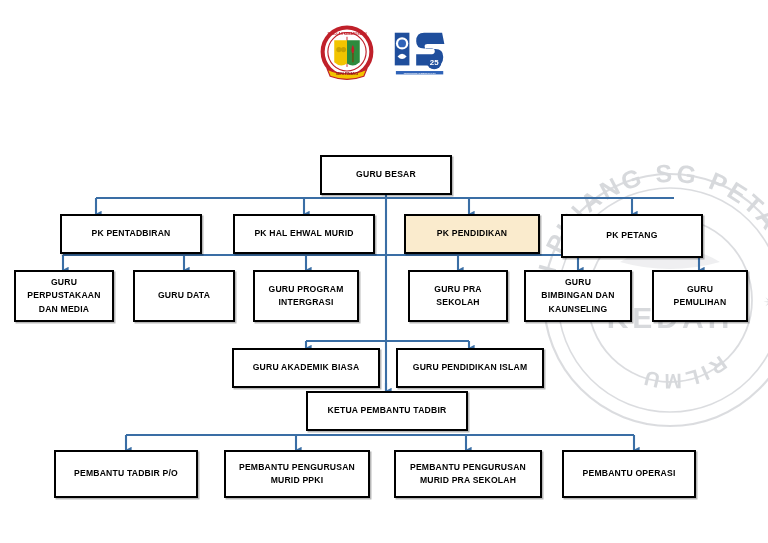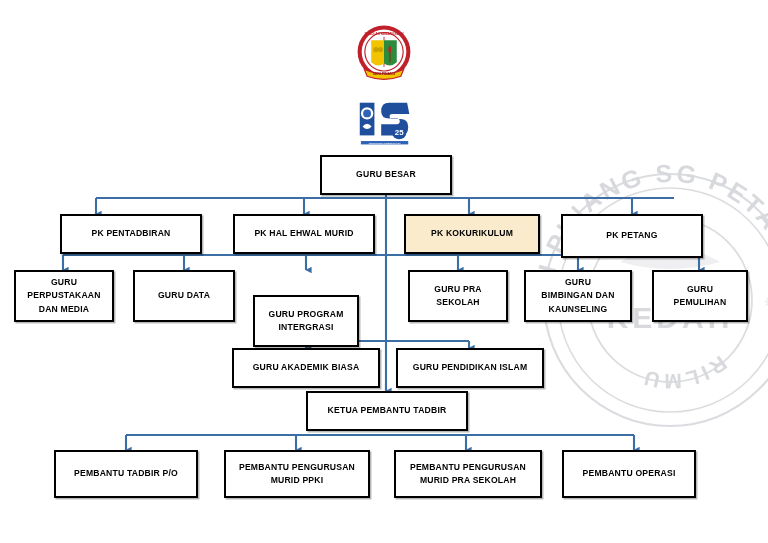--- a/index.html
+++ b/index.html
@@ -20,21 +20,20 @@
     opacity:.30;
     pointer-events:none;
     z-index:0;
   }
 
   
   .logos{
     position:absolute;left:0;top:24px;width:768px;
     display:flex;justify-content:center;align-items:center;gap:12px;
     z-index:3;
-    flex-direction:column;
   }
   .logo-crest{width:58px;height:58px;}
   .logo-is{width:62px;height:58px;}
 
   
   .title-wrap{position:absolute;left:0;top:100px;width:768px;text-align:center;z-index:3;}
   .title-1,.title-2{
     font-size:10.5px;font-weight:bold;color:#000;letter-spacing:.15px;
     text-decoration:underline;text-underline-offset:3px;
     display:inline-block;
@@ -161,35 +160,35 @@
     <span>GURU BESAR</span>
   </div>
 
   <div class="node" style="left:60px;top:214px;width:142px;height:20px;">
     <span>PK PENTADBIRAN</span>
   </div>
   <div class="node" style="left:233px;top:214px;width:142px;height:20px;">
     <span>PK HAL EHWAL MURID</span>
   </div>
   <div class="node hl" style="left: 404px; top: 214px; width: 136px; height: 27px; background: rgb(250, 235, 205);">
-    <span>PK KOKURIKULUM</span>
+    <span>PK PENDIDIKAN</span>
   </div>
   <div class="node" style="left:561px;top:214px;width:142px;height:44px;">
     <span>PK PETANG</span>
   </div>
 
   <div class="node" style="left:14px;top:270px;width:100px;height:52px;">
     <span>GURU
 PERPUSTAKAAN
 DAN MEDIA</span>
   </div>
   <div class="node" style="left:133px;top:270px;width:102px;height:52px;">
     <span>GURU DATA</span>
   </div>
-  <div class="node" style="left:253px;top:270px;width:106px;height:52px;margin-top:25px;">
+  <div class="node" style="left:253px;top:270px;width:106px;height:52px;">
     <span>GURU PROGRAM
 INTERGRASI</span>
   </div>
   <div class="node" style="left:408px;top:270px;width:100px;height:52px;">
     <span>GURU PRA
 SEKOLAH</span>
   </div>
   <div class="node" style="left:524px;top:270px;width:108px;height:52px;">
     <span>GURU
 BIMBINGAN DAN

